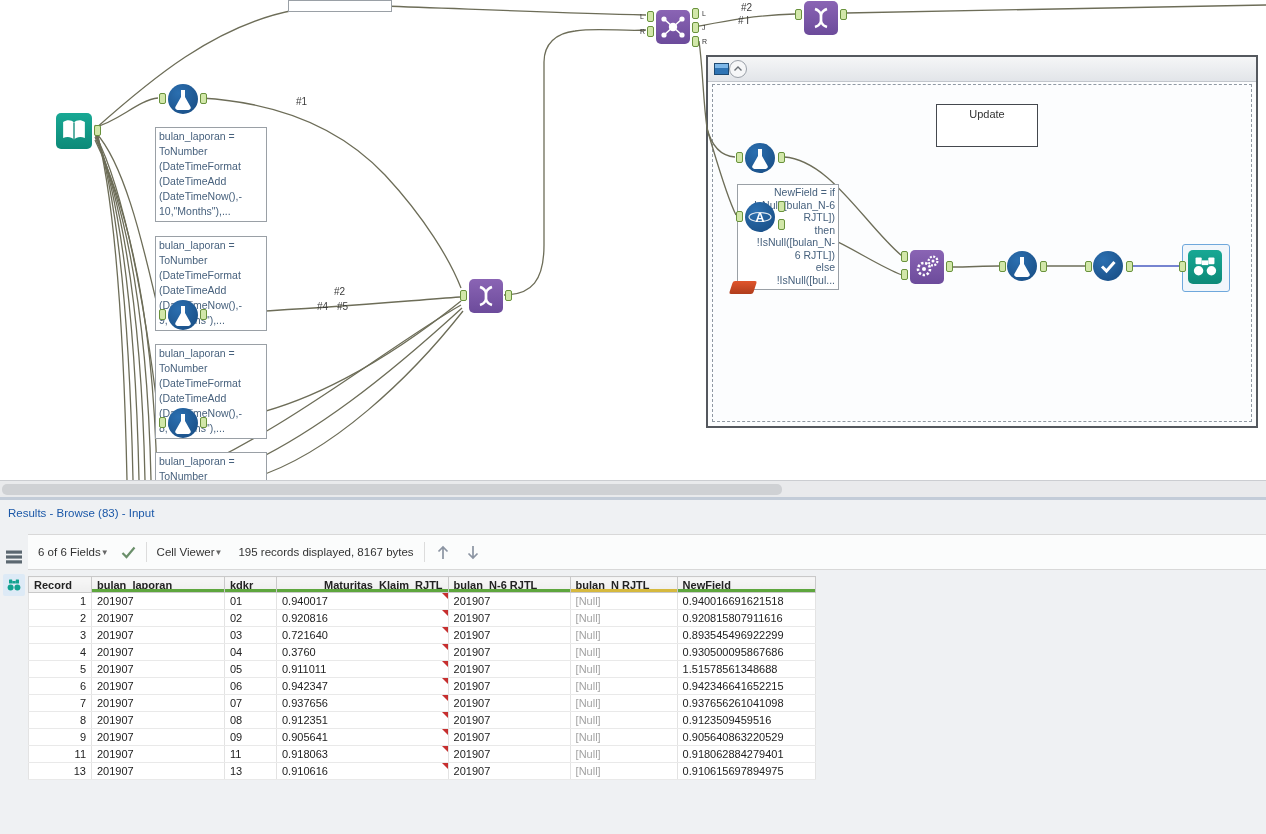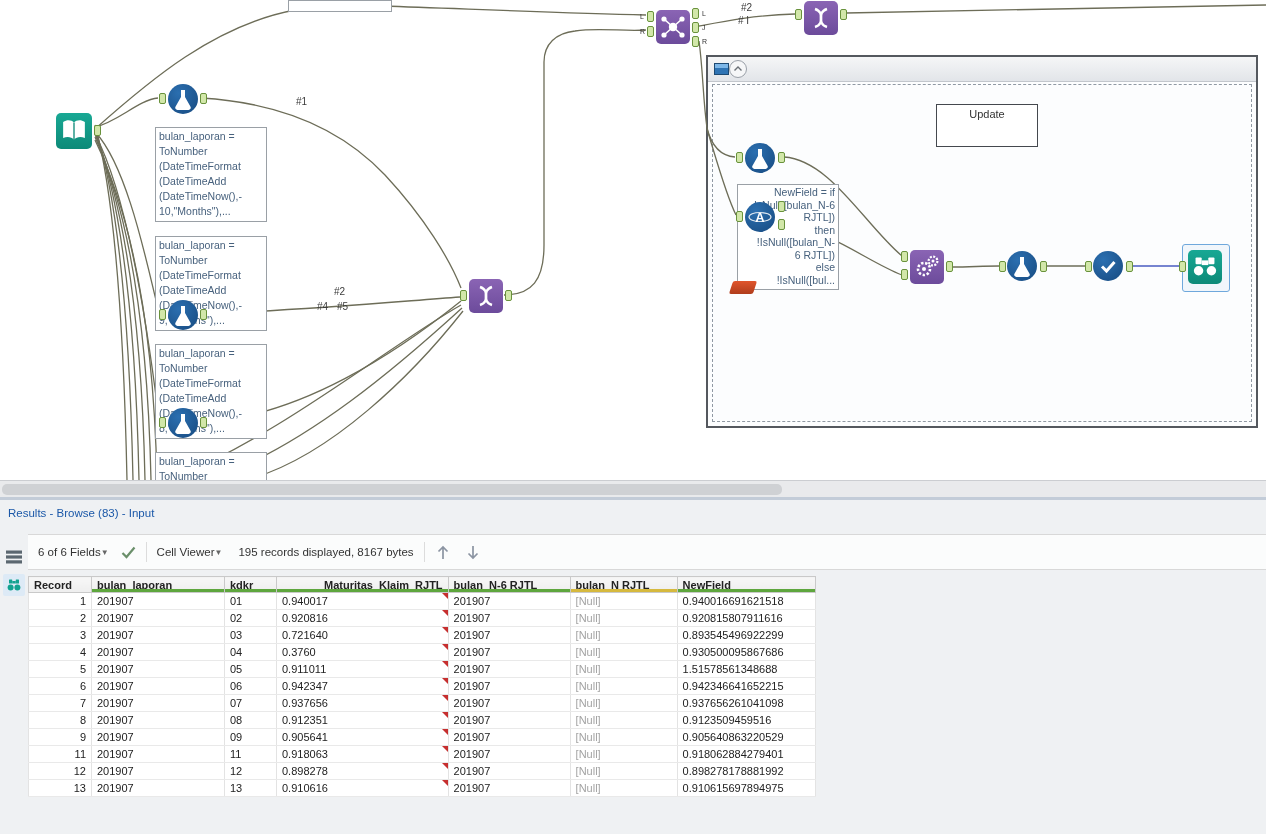--- a/index.html
+++ b/index.html
@@ -437,29 +437,20 @@
             <tr>
               <td class="record">11</td>
               <td>201907</td>
               <td>11</td>
               <td class="flag">0.918063</td>
               <td>201907</td>
               <td class="null">[Null]</td>
               <td>0.918062884279401</td>
             </tr>
             <tr>
-              <td class="record">12</td>
-              <td>201907</td>
-              <td>12</td>
-              <td class="flag">0.898278</td>
-              <td>201907</td>
-              <td class="null">[Null]</td>
-              <td>0.898278178881992</td>
-            </tr>
-            <tr>
               <td class="record">13</td>
               <td>201907</td>
               <td>13</td>
               <td class="flag">0.910616</td>
               <td>201907</td>
               <td class="null">[Null]</td>
               <td>0.910615697894975</td>
             </tr>
           </tbody>
       </table>

